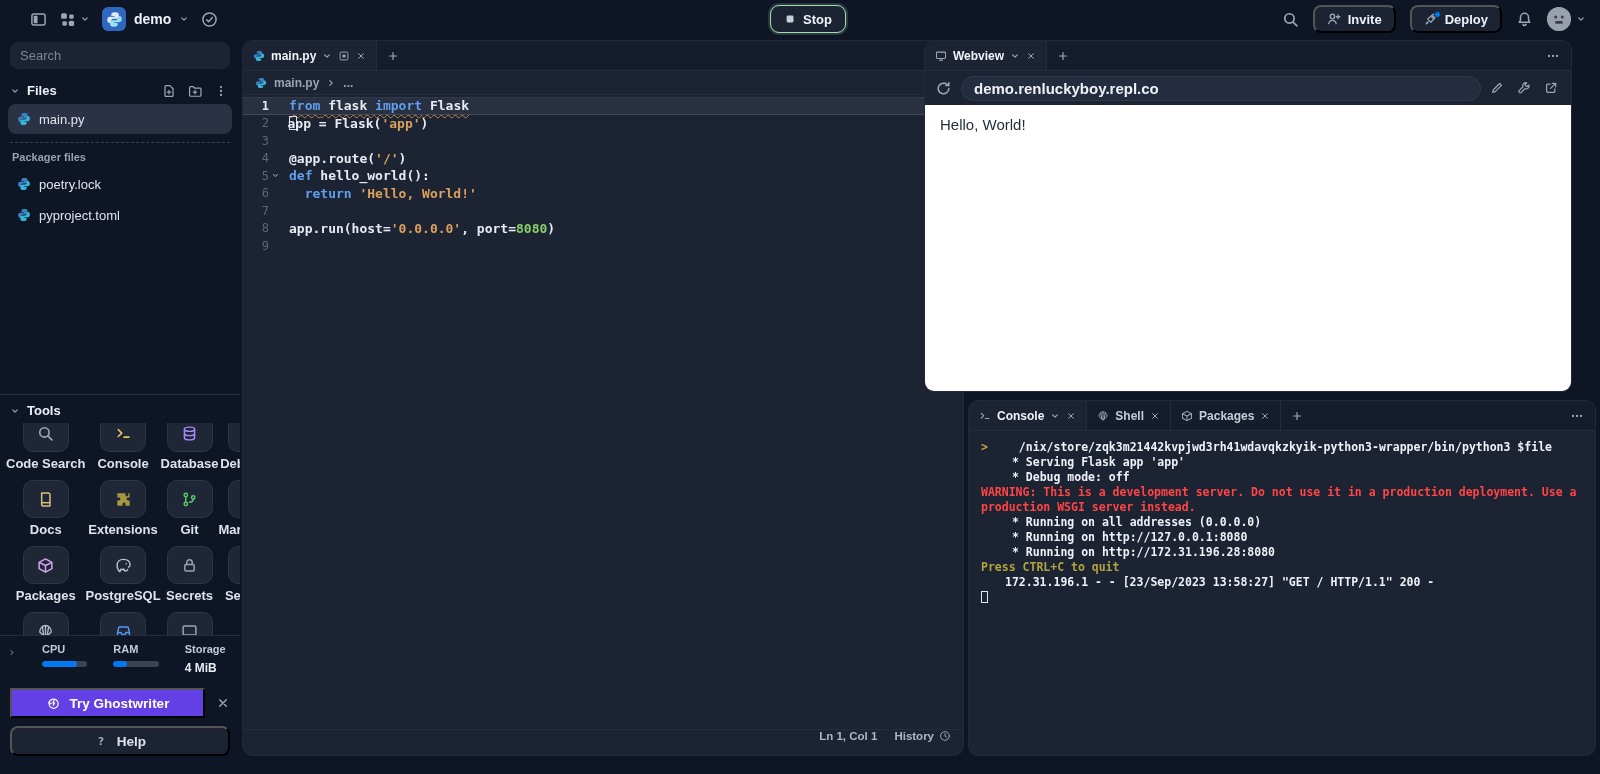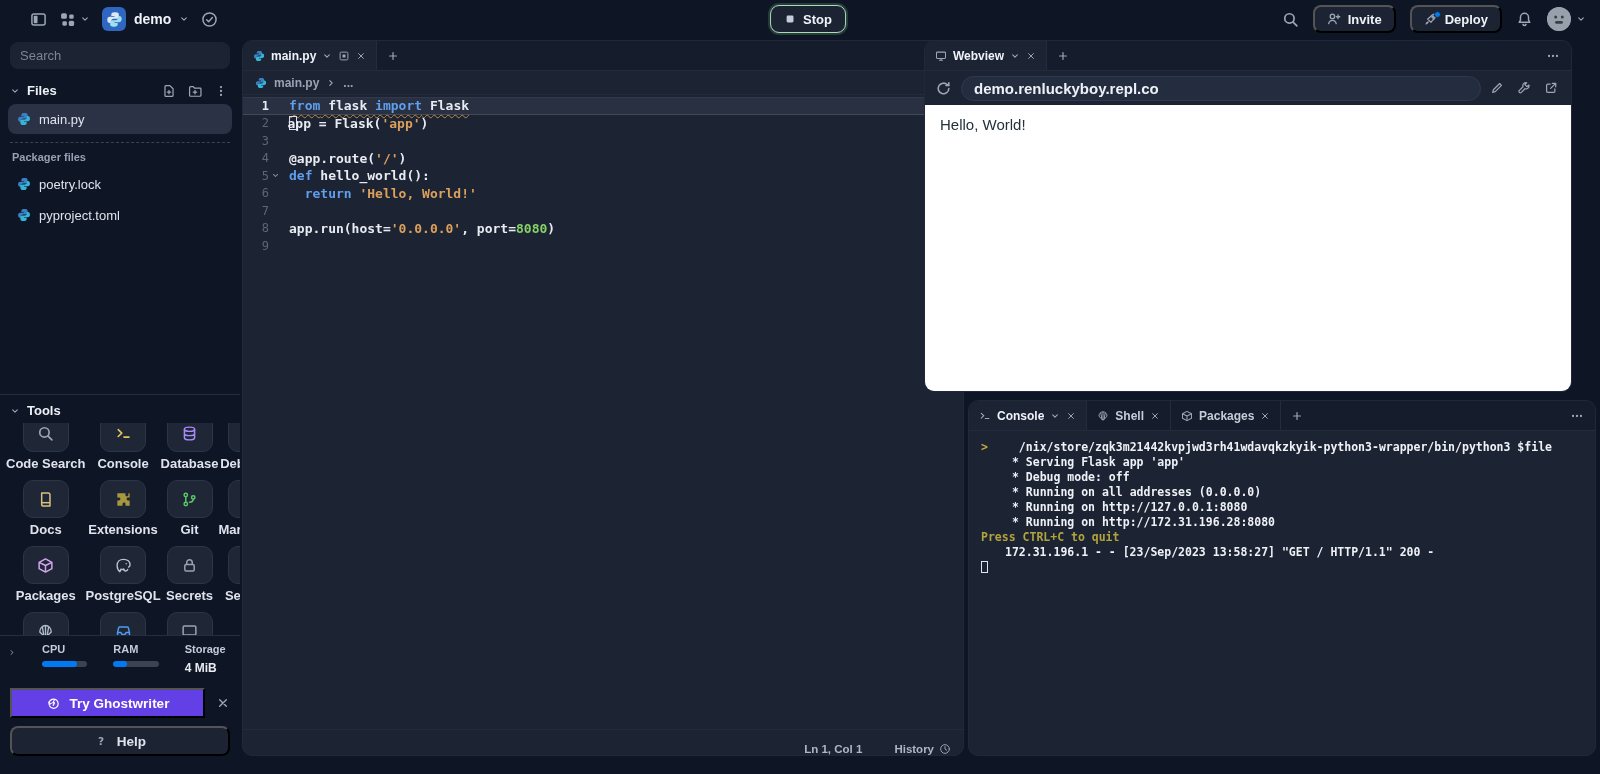--- a/index.html
+++ b/index.html
@@ -76,21 +76,21 @@
   .gslot { width:12px; flex-shrink:0; display:grid; place-items:center; color:#8b93a5; }
   .gslot svg { width:9px; height:9px; }
   .code-content { padding-left:8px; white-space:pre; color:#e8ebf2; }
   .code-line.active { background:rgba(197,207,226,0.08); box-shadow:inset 0 -1px 0 rgba(255,255,255,0.12), inset 0 1px 0 rgba(255,255,255,0.05); }
   .squiggle { text-decoration:underline; text-decoration-style:wavy; text-decoration-color:#bd8b44; text-decoration-thickness:1px; text-underline-offset:3.5px; }
   .tk-kw { color:var(--keyword_blue,#5f9fee); }
   .tk-str { color:var(--string_orange,#dca05c); }
   .tk-num { color:var(--number_green,#87d068); }
   .tk-pl { color:#e8ebf2; }
   .caret { display:inline-block; width:8px; height:14px; border:1.3px solid #d9dfeb; margin-right:-9.5px; vertical-align:-2px; }
-  .statusbar { height:26px; border-top:1px solid #232b3d; display:flex; align-items:flex-end; justify-content:flex-end; gap:15px; padding:0 12px; font-size:11.5px; font-weight:600; color:#aeb6c6; flex-shrink:0; }
+  .statusbar { height:26px; border-top:1px solid #232b3d; display:flex; align-items:flex-start; justify-content:flex-end; gap:0; padding:0 12px; font-size:11.5px; font-weight:600; color:#aeb6c6; flex-shrink:0; }
   .hist { display:flex; align-items:center; gap:5px; cursor:pointer;margin-left:17px; }
 
   
   .urlrow { height:34px; display:flex; align-items:center; gap:9px; padding:0 10px; flex-shrink:0; }
   .url-pill { flex:1; height:25px; border-radius:13px; background:#242d40; border:1px solid #2e3850; color:#eef1f6; font-size:15px; font-weight:700; padding:0 12px; font-family:inherit; }
   .url-icons { display:flex; gap:13px; padding-right:3px; }
   .web-body { flex:1; background:#ffffff; color:#243139; font-size:15px; padding:11px 15px; }
 
   
   .console-out { flex:1; padding:9px 12px; font-family:"DejaVu Sans Mono", monospace; font-size:11.5px; font-weight:700; line-height:15px; color:#eef1f6; overflow:hidden; }
@@ -730,20 +730,21 @@
               <circle cx="8" cy="8" r="1.3"></circle>
               <circle cx="12.5" cy="8" r="1.3"></circle>
             </svg>
           </span>
         </span>
     </div>
     <div class="console-out" id="console-lines">
         <div class="console-line"><span class="ck-p">&gt;</span><span class="ck-t"> /nix/store/zqk3m21442kvpjwd3rh41wdavqkzkyik-python3-wrapper/bin/python3 $file</span></div>
         <div class="console-line"><span class="ck-t"> * Serving Flask app 'app'</span></div>
         <div class="console-line"><span class="ck-t"> * Debug mode: off</span></div>
+        <div class="console-line"><span class="ck-warn">WARNING: This is a development server. Do not use it in a production deployment. Use a production WSGI server instead.</span></div>
         <div class="console-line"><span class="ck-t"> * Running on all addresses (0.0.0.0)</span></div>
         <div class="console-line"><span class="ck-t"> * Running on http://127.0.0.1:8080</span></div>
         <div class="console-line"><span class="ck-t"> * Running on http://172.31.196.28:8080</span></div>
         <div class="console-line"><span class="ck-note">Press CTRL+C to quit</span></div>
         <div class="console-line"><span class="ck-t">172.31.196.1 - - [23/Sep/2023 13:58:27] "GET / HTTP/1.1" 200 -</span></div>
         <div class="console-line"><span class="block-caret"></span></div>
       </div>
   </div>
 
 </div>

